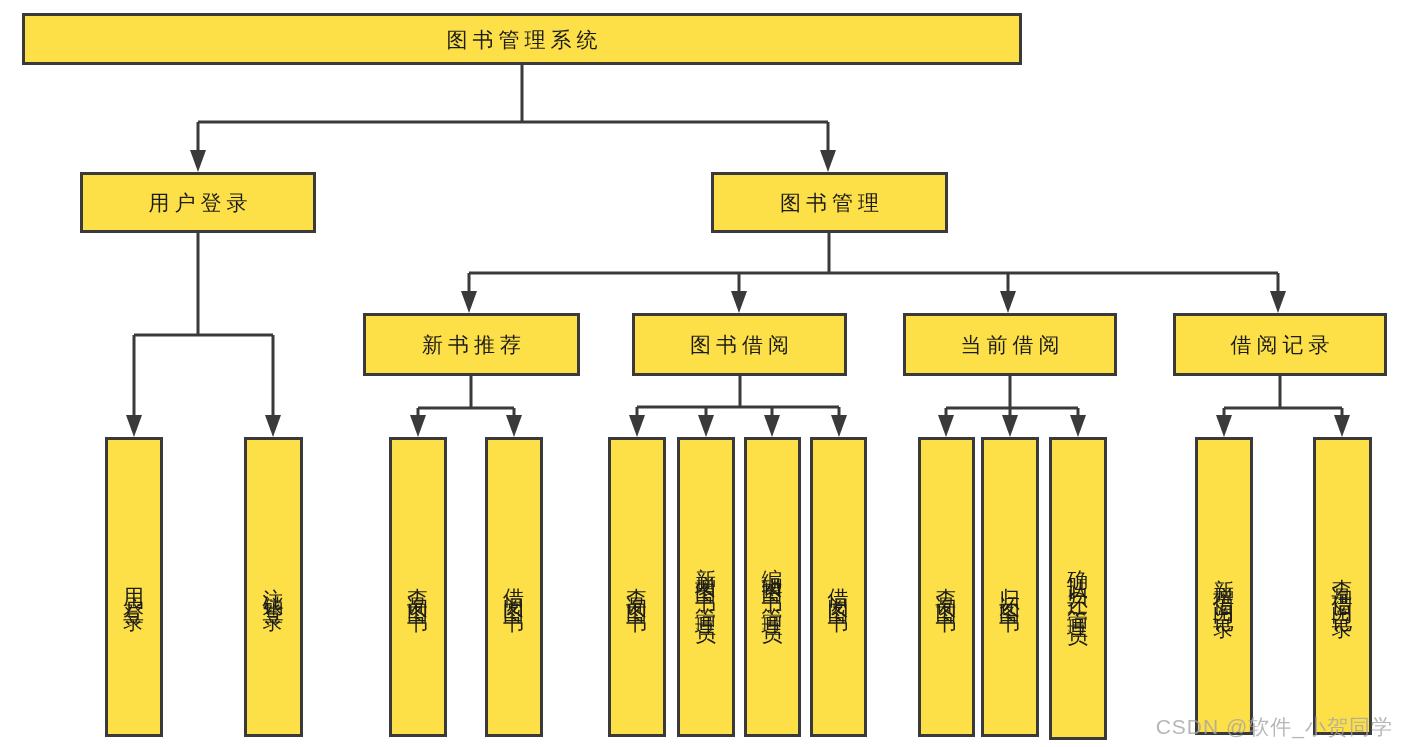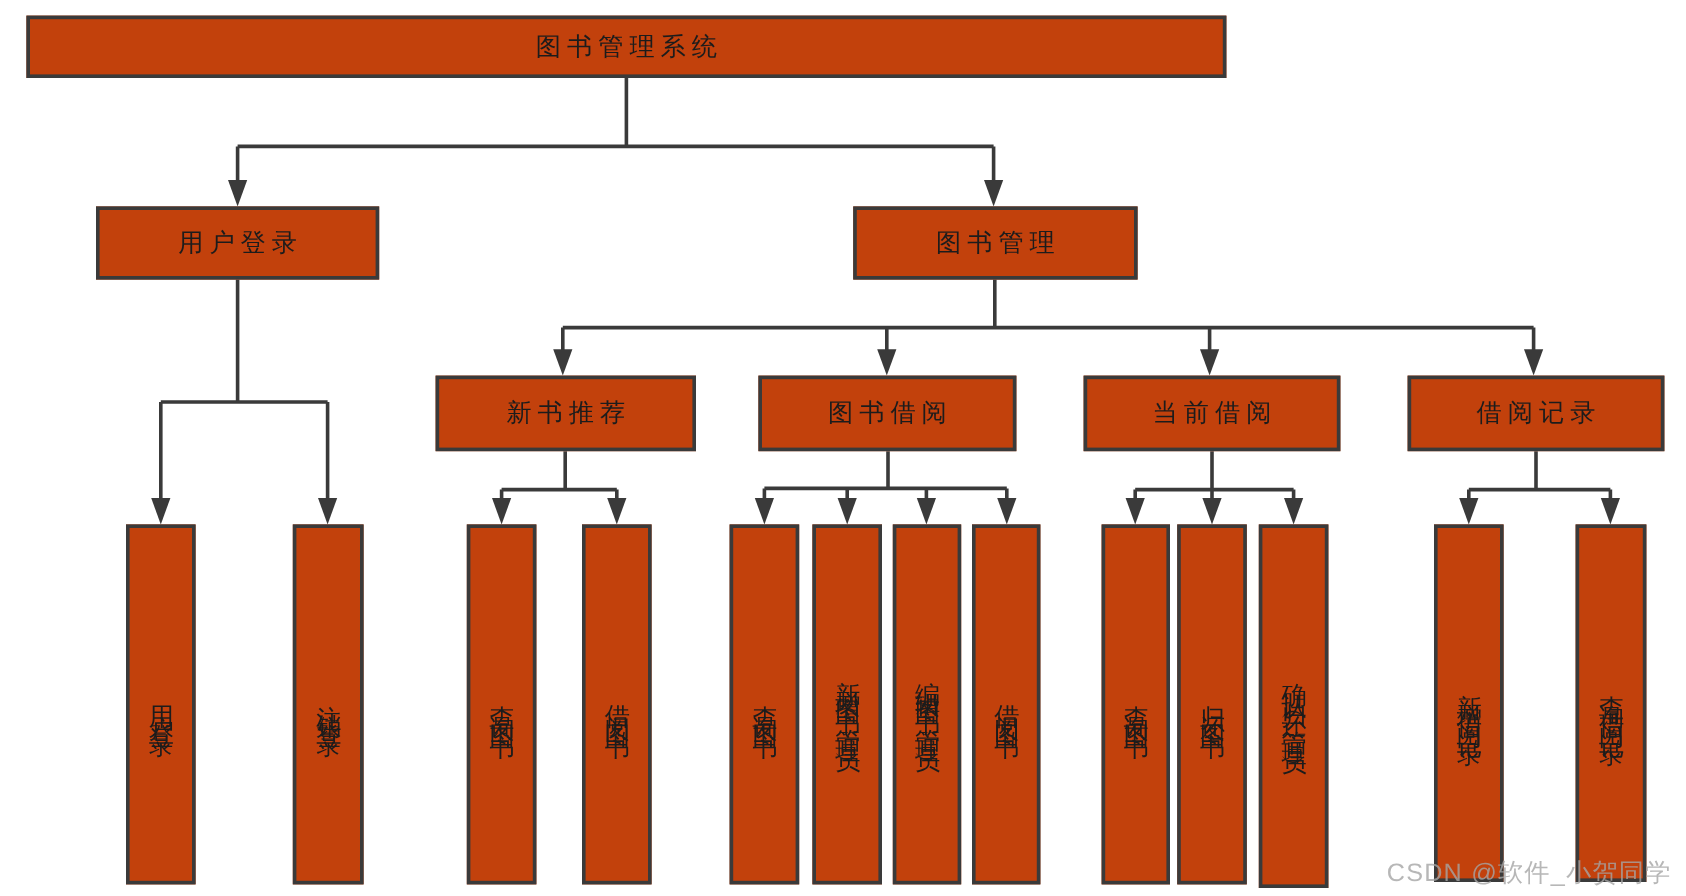--- a/index.html
+++ b/index.html
@@ -7,21 +7,21 @@
     position:relative;
     width:1405px;height:747px;
     background:#ffffff;
     font-family:"Liberation Sans", sans-serif;
     overflow:hidden;
   }
   .node{
     position:absolute;
     box-sizing:border-box;
     border:3px solid #3a3a3a;
-    background:#c2410c;
+    background:#fde047;
     display:flex;
     align-items:center;
     justify-content:center;
     color:#1c1c1c;
     z-index:2;
   }
   .hlabel{
     font-size:21px;
     letter-spacing:5px;
     text-indent:5px;

